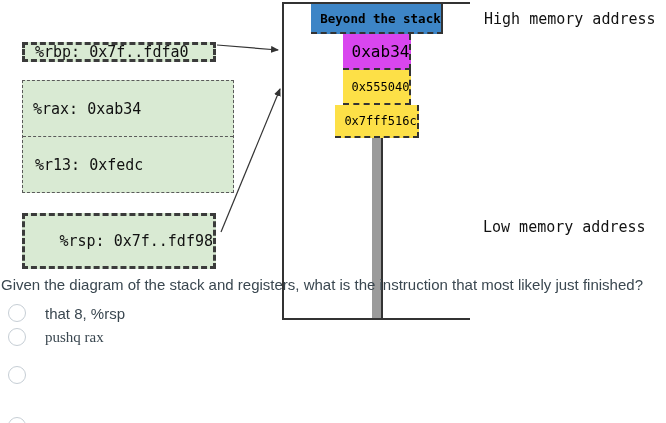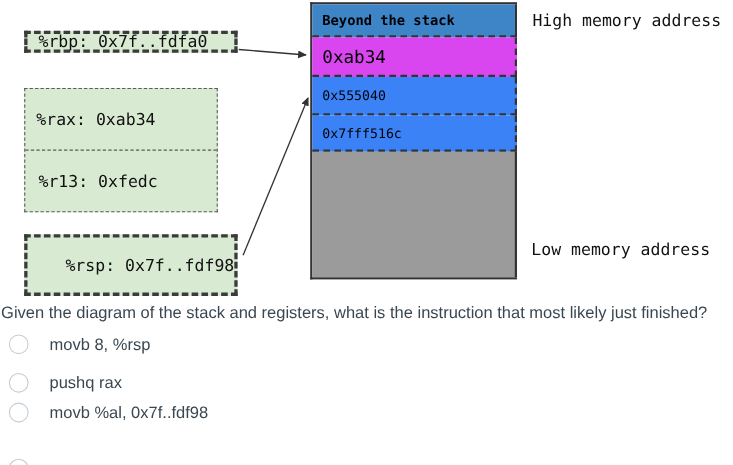--- a/index.html
+++ b/index.html
@@ -16,28 +16,28 @@
     left: 22px;
     width: 194px;
     background: #d9ead3;
     border: 3px dashed #3b3b3b;
     display: flex;
     align-items: center;
     padding-left: 10px;
     font-size: 15px;
     color: #111;
   }
-  #rbp-box { top: 28px; height: 20px; align-items: center; }
+  #rbp-box { top: 42px; height: 20px; align-items: center; }
   #rsp-box { top: 213px; height: 56px; justify-content: flex-end; }
 
   .reg-group {
     position: absolute;
     left: 22px;
     top: 80px;
-    width: 176px;
+    width: 212px;
     height: 113px;
     background: #d9ead3;
     border: 1.5px dashed #5a5a5a;
     display: flex;
     flex-direction: column;
   }
   .reg-row {
     flex: 1;
     display: flex;
     align-items: center;
@@ -47,45 +47,46 @@
     border-bottom: 1.5px dashed #5a5a5a;
   }
   .reg-row:last-child { border-bottom: none; padding-left: 12px; }
 
   
   .stack {
     position: absolute;
     left: 282px;
     top: 2px;
     width: 188px;
-    height: 252px;
+    height: 318px;
     border: 2px solid #333;
     border-right: none;
     display: flex;
     flex-direction: column;
     background: #fff;
+    align-items: center;
   }
   .cell {
     display: flex;
     align-items: center;
     padding-left: 9px;
     color: #000;
     border-bottom: 2px dashed #333;
     border-right: 2px dashed #333;
   }
   .cell-header {
     height: 30px;
     background: #3d85c6;
     font-size: 12.5px;
     font-weight: bold;
     border-right: 2px solid #333;
   }
   .cell-prev-rbp { height: 35px; background: #cfe2f3; font-size: 13px; }
   .cell-val-lg   { background: #d946ef; font-size: 16px; }
-  .cell-val-sm   { background: #3b82f6; font-size: 12px; }
+  .cell-val-sm   { background: #fde047; font-size: 12px; }
   #cell-2 { height: 36px; }
   #cell-3 { height: 38px; }
   #cell-4 { height: 35px; }
   #cell-5 { height: 33px; }
   .cell-unused {
     flex: 1;
     background: #9b9b9b;
     border-bottom: none;
     border-right: 2px solid #333;
   }
@@ -114,21 +115,21 @@
     white-space: nowrap;
   }
   .option {
     position: absolute;
     left: 8px;
     height: 20px;
     display: flex;
     align-items: center;
   }
   #option-0 { top: 303px; }
-  #option-1 { top: 338px; }
+  #option-1 { top: 327px; font-family: Liberation Serif, serif; }
   #option-2 { top: 365px; }
   #option-3 { top: 396px; margin-top: 20px; }
   .radio {
     width: 18px;
     height: 18px;
     border-radius: 50%;
     border: 1.5px solid #c6ced5;
     background: #fff;
     flex: 0 0 auto;
   }
@@ -180,26 +181,25 @@
     </defs>
     <line x1="217" y1="45" x2="278" y2="50" stroke="#333" stroke-width="1.2" marker-end="url(#ah)"></line>
     <line x1="221" y1="232" x2="280" y2="89" stroke="#333" stroke-width="1.2" marker-end="url(#ah)"></line>
   </svg>
 </div>
 
 <div class="question-text">Given the diagram of the stack and registers, what is the instruction that most likely just finished?</div>
 
 <div class="option" id="option-0">
   <span class="radio"></span>
-  <span class="option-label">movb 8, %rsp</span>
+  <span class="option-label">that 8, %rsp</span>
 </div>
 <div class="option" id="option-1">
   <span class="radio"></span>
   <span class="option-label">pushq rax</span>
 </div>
 <div class="option" id="option-2">
   <span class="radio"></span>
-  <span class="option-label">movb %al, 0x7f..fdf98</span>
 </div>
 <div class="option" id="option-3">
   <span class="radio"></span>
   <span class="option-label">popq rax</span>
 </div>
 
 </body></html>

